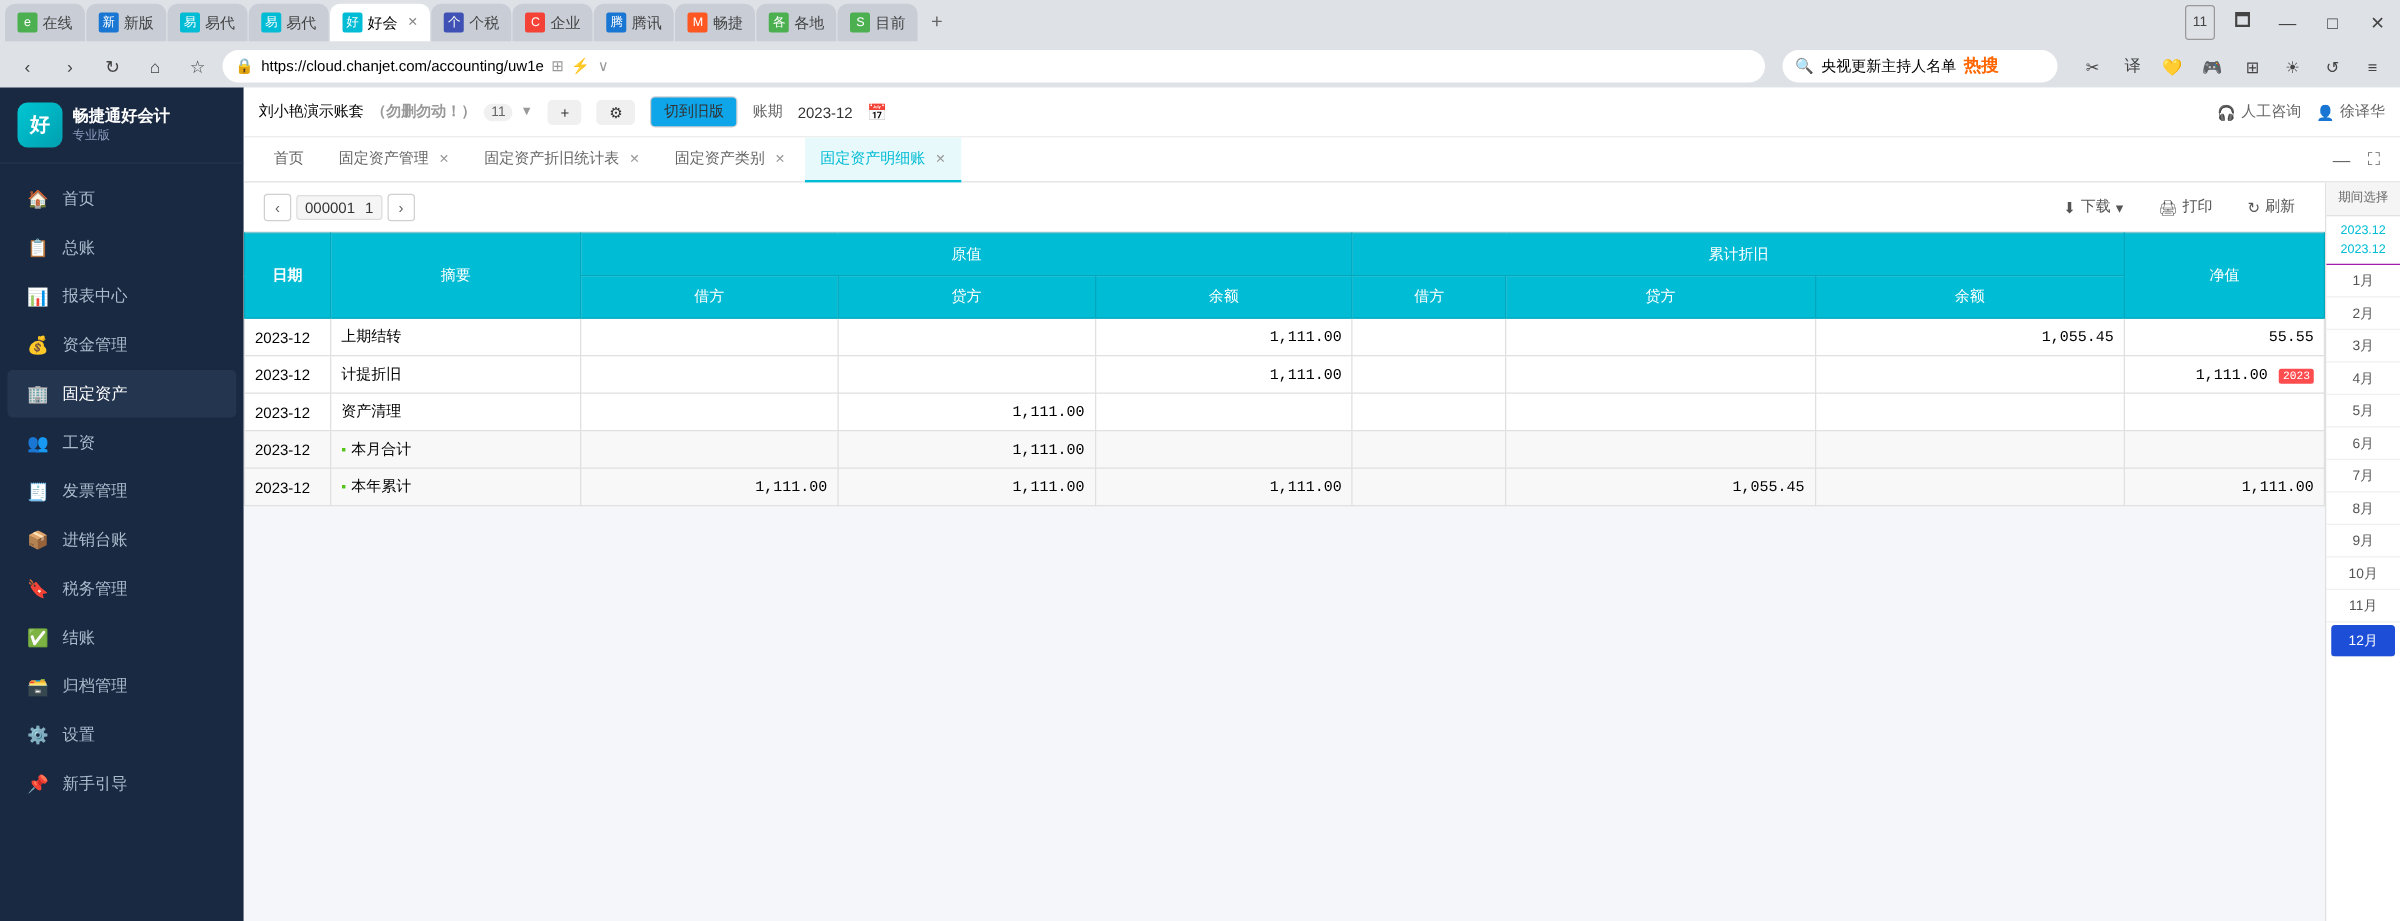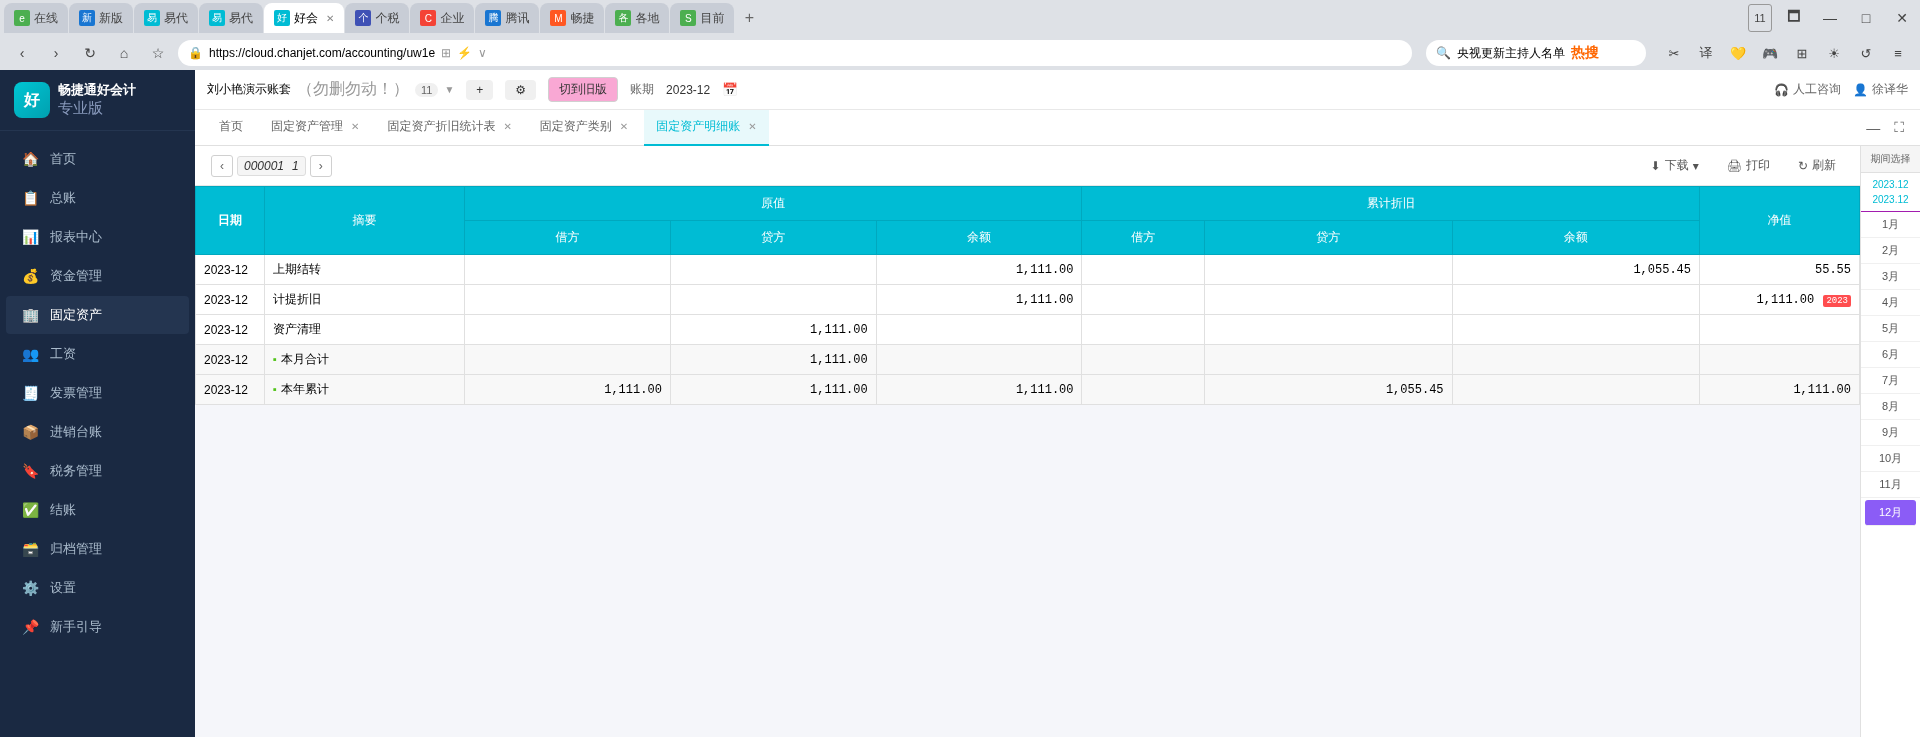--- a/index.html
+++ b/index.html
@@ -26,35 +26,35 @@
     .tool-btn { width: 28px; height: 28px; display: flex; align-items: center; justify-content: center; cursor: pointer; font-size: 13px; color: #444; }
 
     
     .app-container { display: flex; height: 667px; }
 
     
     .sidebar { width: 195px; background: #1a2942; display: flex; flex-direction: column; height: 100%; flex-shrink: 0; }
     .sidebar-logo { display: flex; align-items: center; gap: 8px; padding: 12px 14px; border-bottom: 1px solid #243550; }
     .logo-icon { width: 36px; height: 36px; background: linear-gradient(135deg, #00c6d3, #00a0b0); border-radius: 8px; display: flex; align-items: center; justify-content: center; color: #fff; font-size: 16px; font-weight: bold; }
     .logo-text { color: #fff; font-size: 13px; font-weight: bold; line-height: 1.3; }
-    .logo-sub { color: #8899bb; font-size: 15px; }
+    .logo-sub { color: #8899bb; font-size: 10px; }
     .sidebar-nav { flex: 1; overflow-y: auto; padding: 8px 0; }
     .nav-item { display: flex; align-items: center; gap: 10px; padding: 10px 16px; cursor: pointer; color: #aabbcc; font-size: 13px; border-radius: 4px; margin: 1px 6px; }
     .nav-item.active { background: #243550; color: #fff; }
     .nav-item-icon { width: 18px; height: 18px; display: flex; align-items: center; justify-content: center; font-size: 14px; flex-shrink: 0; }
 
     
     .main-content { flex: 1; display: flex; flex-direction: column; background: #f5f6fa; overflow: hidden; }
 
     
     .top-bar { background: #fff; height: 40px; display: flex; align-items: center; padding: 0 12px; gap: 12px; border-bottom: 1px solid #e8e8e8; flex-shrink: 0; }
     .account-selector { display: flex; align-items: center; gap: 6px; cursor: pointer; }
     .account-badge { background: #f0f0f0; border-radius: 10px; padding: 1px 6px; font-size: 11px; color: #666; }
     .top-btn { background: #f0f0f0; border-radius: 4px; padding: 3px 10px; font-size: 12px; color: #333; cursor: pointer; white-space: nowrap; }
-    .top-btn.outline { background: #f9a8d4; border: 1px solid #d0d0d0; }
+    .top-btn.outline { background: #0ea5e9; border: 1px solid #d0d0d0; }
     .period-label { font-size: 12px; color: #666; text-align: right; }
     .period-value { font-size: 12px; color: #333; }
     .top-bar-right { margin-left: auto; display: flex; align-items: center; gap: 12px; }
     .support-btn { display: flex; align-items: center; gap: 4px; font-size: 12px; color: #666; cursor: pointer; }
 
     
     .page-tabs { display: flex; align-items: center; background: #fff; border-bottom: 1px solid #e0e0e0; padding: 0 12px; height: 36px; flex-shrink: 0; gap: 4px; }
     .page-tab { display: flex; align-items: center; gap: 6px; padding: 0 12px; height: 36px; font-size: 12px; color: #666; cursor: pointer; border-bottom: 2px solid transparent; white-space: nowrap; }
     .page-tab.active { color: #00bcd4; border-bottom-color: #00bcd4; background: #e8f9fb; }
     .page-tab .tab-x { color: #999; font-size: 10px; margin-left: 2px; }
@@ -62,21 +62,21 @@
     .win-btn { font-size: 14px; color: #666; cursor: pointer; padding: 2px 4px; }
 
     
     .content-area { flex: 1; display: flex; overflow: hidden; position: relative; }
     .ledger-main { flex: 1; overflow: auto; padding: 0; }
 
     
     .ledger-toolbar { display: flex; align-items: center; padding: 8px 16px; background: #fff; border-bottom: 1px solid #e8e8e8; gap: 8px; }
     .nav-arrows { display: flex; align-items: center; gap: 4px; }
     .arrow-btn { width: 22px; height: 22px; display: flex; align-items: center; justify-content: center; cursor: pointer; color: #666; border: 1px solid #d0d0d0; border-radius: 3px; font-size: 12px; }
-    .page-input-group { display: flex; align-items: center; gap: 4px; background: #f5f5f5; border: 1px solid #ddd; border-radius: 3px; padding: 2px 6px; font-style: italic; }
+    .page-input-group { display: flex; align-items: center; gap: 4px; background: #f5f5f5; border: 1px solid #ddd; border-radius: 3px; padding: 2px 6px; }
     .page-num { font-size: 12px; color: #333; }
     .toolbar-right { margin-left: auto; display: flex; align-items: center; gap: 12px; }
     .toolbar-btn { display: flex; align-items: center; gap: 4px; font-size: 12px; color: #555; cursor: pointer; padding: 3px 8px; }
 
     
     .ledger-table-wrap { padding: 0 0 10px 0; }
     .ledger-table { width: 100%; border-collapse: collapse; }
     .ledger-table th { background: #00bcd4; color: #fff; font-size: 12px; padding: 8px 6px; text-align: center; font-weight: normal; border: 1px solid #00a8be; }
     .ledger-table td { font-size: 12px; padding: 6px 8px; border: 1px solid #e0e0e0; text-align: center; background: #fff; }
     .ledger-table .num-cell { text-align: right; font-family: 'Courier New', monospace; }
@@ -84,21 +84,21 @@
     .summary-row td { background: #f8f8f8; font-weight: normal; }
     .green-icon { color: #52c41a; margin-right: 4px; font-size: 11px; }
 
     
     .period-panel { width: 60px; background: #fff; border-left: 1px solid #e0e0e0; display: flex; flex-direction: column; overflow-y: auto; flex-shrink: 0; }
     .period-header { font-size: 10px; color: #666; padding: 6px 4px; text-align: center; background: #f5f5f5; border-bottom: 1px solid #e0e0e0; line-height: 1.4; }
     .period-dates { padding: 4px 4px; border-bottom: 1px solid #a21caf; }
     .period-date-item { font-size: 10px; color: #00bcd4; padding: 2px 0; text-align: center; cursor: pointer; }
     .period-months { display: flex; flex-direction: column; }
     .month-item { font-size: 11px; padding: 5px 4px; text-align: center; cursor: pointer; color: #555; border-bottom: 1px solid #f0f0f0; }
-    .month-item.active { background: #8b5cf6; color: #fff; border-radius: 3px; margin: 2px 4px; }
+    .month-item.active { background: #1d4ed8; color: #fff; border-radius: 3px; margin: 2px 4px; }
     .year-badge { background: #ff4d4f; color: #fff; font-size: 9px; border-radius: 2px; padding: 1px 3px; display: inline-block; margin-left: 2px; }
   </style>
 </head>
 <body>
 
 <div class="browser-chrome">
   <div class="tab-bar">
 
     <div class="browser-tab inactive">
       <div class="tab-favicon" style="background:#4caf50;font-size:10px;color:#fff;display:flex;align-items:center;justify-content:center;">e</div>
@@ -259,21 +259,21 @@
         <span>新手引导</span>
       </div>
     </div>
   </div>
 
   <div class="main-content">
 
     <div class="top-bar">
       <div class="account-selector">
         <span>刘小艳演示账套</span>
-        <span style="color:#999;font-size:16px;">（勿删勿动！）</span>
+        <span style="color:#999;font-size:12px;font-weight:bold;">（勿删勿动！）</span>
         <span class="account-badge">11</span>
         <span style="color:#999;font-size:10px;">▼</span>
       </div>
       <div class="top-btn">+</div>
       <div class="top-btn">⚙</div>
       <div class="top-btn outline">切到旧版</div>
       <span class="period-label">账期</span>
       <span class="period-value">2023-12</span>
       <span style="color:#999;font-size:13px;">📅</span>
       <div class="top-bar-right">

